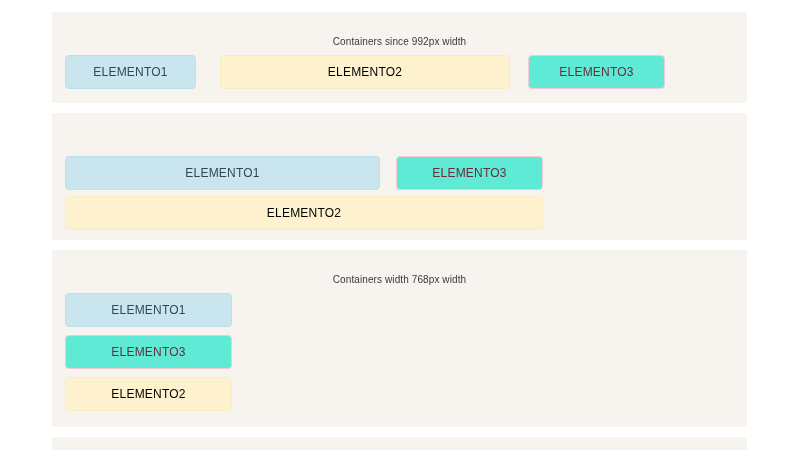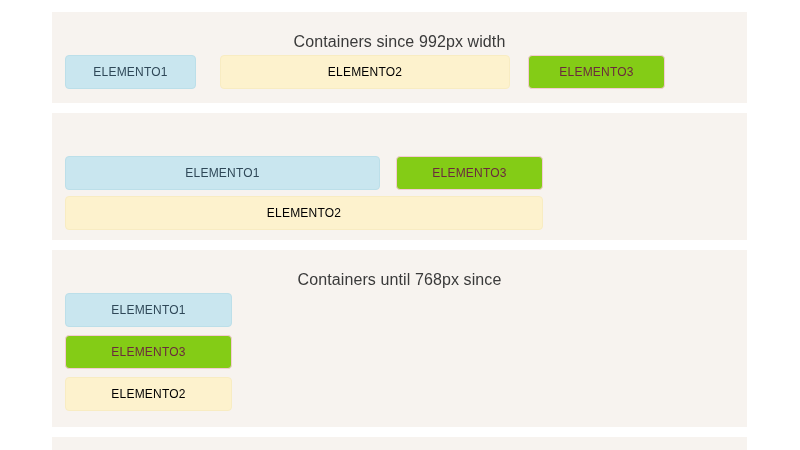--- a/index.html
+++ b/index.html
@@ -34,21 +34,21 @@
   #panel-1 { top: 12px;  height: 91px; }
   #panel-2 { top: 113px; height: 127px; }
   #panel-3 { top: 250px; height: 177px; }
   #panel-4 { top: 437px; height: 13px; }
 
   .panel-title {
     position: absolute;
     left: 0;
     right: 0;
     text-align: center;
-    font-size: 16px;
+    font-size: 10px;
     line-height: 14px;
     color: #3a3a3a;
     letter-spacing: 0.1px;
     white-space: nowrap;
   }
 
   #panel-1 .panel-title { top: 23px; }
   #panel-2 .panel-title { top: 23px; }
   #panel-3 .panel-title { top: 23px; }
 
@@ -70,21 +70,21 @@
     background: #c9e6ef;
     border: 1px solid #bcdfe9;
     color: #2f4858;
   }
   .el-yellow {
     background: #fdf2cd;
     border: 1px solid #f8ecc2;
     color: #000000;
   }
   .el-pink {
-    background: #84cc16;
+    background: #5eead4;
     border: 1px solid #f4cbd4;
     color: #6b2b3c;
   }
 
   
   #p1-elemento1 { left: 13px;  top: 43px; width: 131px; height: 34px; }
   #p1-elemento2 { left: 168px; top: 43px; width: 290px; height: 34px; }
   #p1-elemento3 { left: 476px; top: 43px; width: 137px; height: 34px; }
 
   
@@ -127,21 +127,21 @@
     <div class="elbox el-pink" id="p2-elemento3">
       <span>ELEMENTO3</span>
     </div>
 
     <div class="elbox el-yellow" id="p2-elemento2">
       <span>ELEMENTO2</span>
     </div>
   </section>
 
   <section class="panel" id="panel-3">
-    <div class="panel-title">Containers until 768px since</div>
+    <div class="panel-title">Containers width 768px width</div>
 
     <div class="elbox el-blue" id="p3-elemento1">
       <span>ELEMENTO1</span>
     </div>
 
     <div class="elbox el-pink" id="p3-elemento3">
       <span>ELEMENTO3</span>
     </div>
 
     <div class="elbox el-yellow" id="p3-elemento2">

